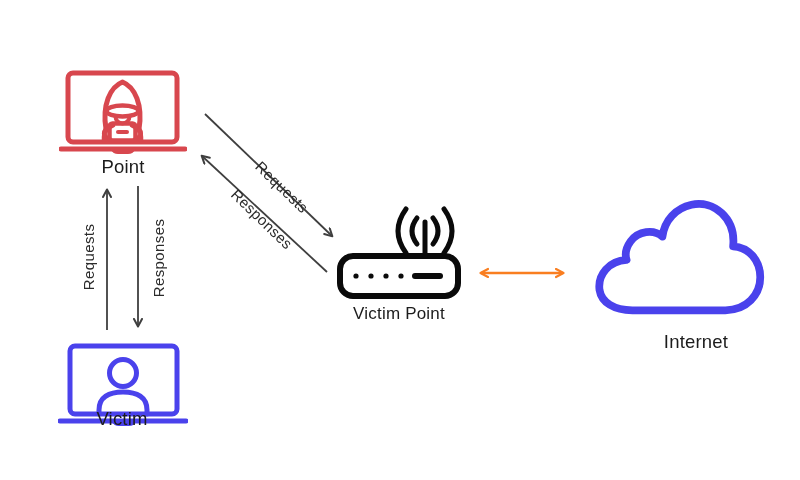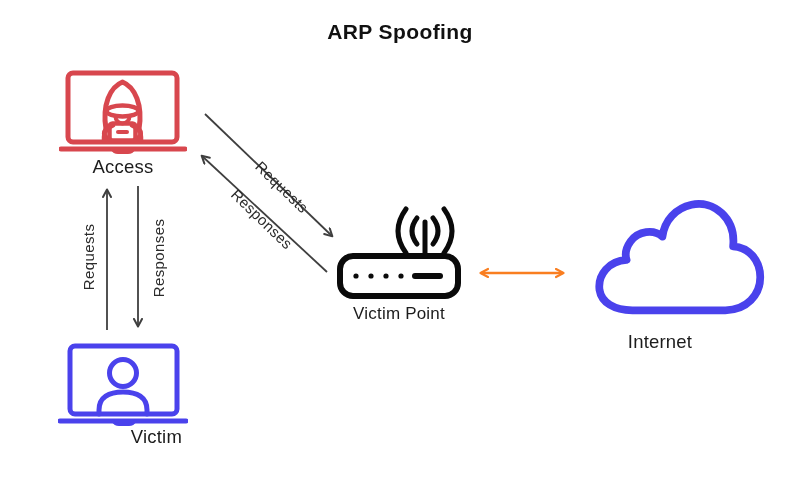--- a/index.html
+++ b/index.html
@@ -23,21 +23,20 @@
   .rot-ccw{transform:translate(-50%,-50%) rotate(-90deg);}
   .rot-diag{transform:translate(-50%,-50%) rotate(44deg);}
   svg{display:block;}
   #arrow-layer{left:0;top:0;pointer-events:none;}
 </style>
 </head>
 <body>
 
 <div id="canvas">
 
-  <div id="title" class="abs">ARP Spoofing</div>
 
   <svg id="arrow-layer" class="abs" width="800" height="480" viewBox="0 0 800 480">
     <defs>
       <marker id="chev-gray" markerUnits="userSpaceOnUse" markerWidth="14" markerHeight="14" refX="8" refY="5" orient="auto">
         <path d="M1,1 L8.5,5 L1,9" fill="none" stroke="#3f3f3f" stroke-width="2" stroke-linecap="round" stroke-linejoin="round"></path>
       </marker>
       <marker id="chev-orange" markerUnits="userSpaceOnUse" markerWidth="14" markerHeight="14" refX="8" refY="5" orient="auto">
         <path d="M1,1 L8.5,5 L1,9" fill="none" stroke="#f97e20" stroke-width="2.2" stroke-linecap="round" stroke-linejoin="round"></path>
       </marker>
     </defs>
@@ -67,32 +66,32 @@
       <ellipse cx="63.5" cy="41" rx="16" ry="5.5" stroke-width="4.5"></ellipse>
       <path d="M56.5,46.5 a7,7 0 0 0 14,0" stroke-width="4"></path>
       <path d="M45,71 v-4 c0,-7 5,-10 9,-11.5" stroke-width="4.5"></path>
       <path d="M82,71 v-4 c0,-7 -5,-10 -9,-11.5" stroke-width="4.5"></path>
       <rect x="50.5" y="53.5" width="26" height="17" rx="3" stroke-width="4.5"></rect>
       <line x1="59" y1="62" x2="68" y2="62" stroke-width="4"></line>
       <line x1="2" y1="79" x2="126" y2="79" stroke-width="5"></line>
       <path d="M53,79 q2,3.5 6,3.5 h10 q4,0 6,-3.5" stroke-width="3"></path>
     </svg>
   </div>
-  <div class="abs node-label" style="left:63px;top:156px;width:120px;">Access</div>
+  <div class="abs node-label" style="left:63px;top:156px;width:120px;">Point</div>
 
   <div class="abs" style="left:58px;top:343px;width:130px;height:86px;">
     <svg width="130" height="86" viewBox="0 0 130 86" fill="none" stroke="#4a42ec" stroke-linecap="round" stroke-linejoin="round">
       <rect x="12" y="3" width="107" height="68" rx="5" stroke-width="5"></rect>
       <circle cx="65" cy="30" r="13.5" stroke-width="5"></circle>
       <path d="M41,71 v-4 c0,-13 10,-18 24,-18 c14,0 24,5 24,18 v4" stroke-width="5"></path>
       <line x1="2" y1="78" x2="128" y2="78" stroke-width="5"></line>
       <path d="M55,78 q2,3.5 6,3.5 h10 q4,0 6,-3.5" stroke-width="3"></path>
     </svg>
   </div>
-  <div class="abs node-label" style="left:62px;top:426px;width:120px;text-align:right;">Victim</div>
+  <div class="abs node-label" style="left:62px;top:408px;width:120px;">Victim</div>
 
   <div class="abs" style="left:337px;top:192px;width:124px;height:108px;">
     <svg width="124" height="108" viewBox="0 0 124 108" fill="none" stroke="#0a0a0a" stroke-linecap="round" stroke-linejoin="round">
       <rect x="3" y="64" width="118" height="40" rx="13" stroke-width="6"></rect>
       <circle cx="19" cy="84" r="2.6" fill="#0a0a0a" stroke="none"></circle>
       <circle cx="34" cy="84" r="2.6" fill="#0a0a0a" stroke="none"></circle>
       <circle cx="49" cy="84" r="2.6" fill="#0a0a0a" stroke="none"></circle>
       <circle cx="64" cy="84" r="2.6" fill="#0a0a0a" stroke="none"></circle>
       <line x1="78" y1="84" x2="103" y2="84" stroke-width="6"></line>
       <line x1="88" y1="30" x2="88" y2="64" stroke-width="5"></line>
@@ -113,21 +112,21 @@
         C 182 76 170 63 154 62
         C 157 33 134 14 111 19
         C 95 22.5 83 35 81 52
         C 72 44 56 46 48 57
         C 43 64 42 70 44 76
         C 26 77 14 91 16 107
         C 18 120 31 128 50 128
         Z"></path>
     </svg>
   </div>
-  <div class="abs node-label" style="left:600px;top:331px;width:120px;">Internet</div>
+  <div class="abs node-label" style="left:636px;top:331px;width:120px;">Internet</div>
 
   <div class="abs edge-label rot-ccw" style="left:88px;top:257px;">Requests</div>
   <div class="abs edge-label rot-ccw" style="left:158px;top:258px;">Responses</div>
 
   <div class="abs edge-label rot-diag" style="left:282px;top:187px;">Requests</div>
   <div class="abs edge-label rot-diag" style="left:262px;top:219px;">Responses</div>
 
 </div>
 
 </body></html>

